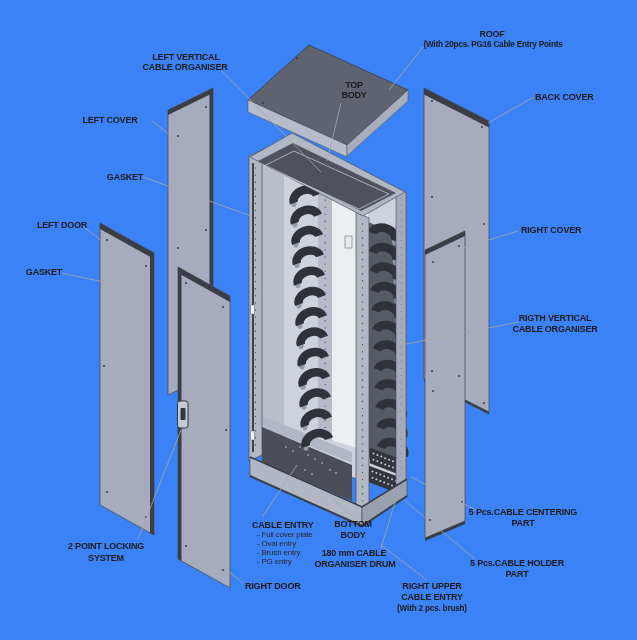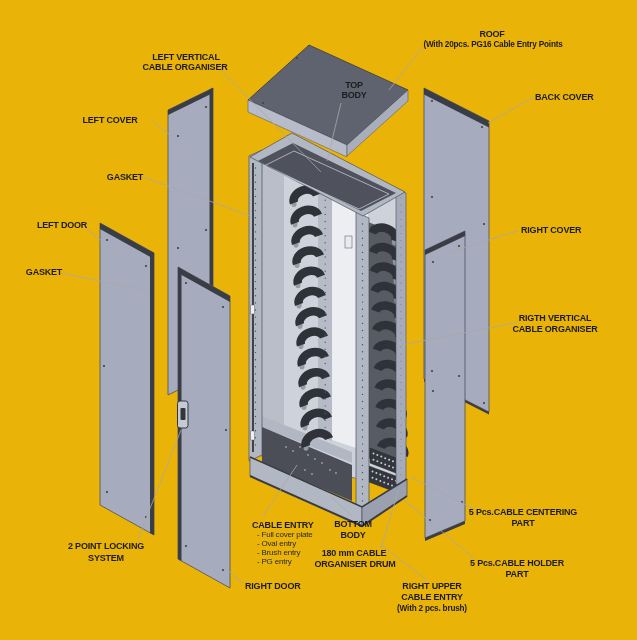--- a/index.html
+++ b/index.html
@@ -1,16 +1,16 @@
 <!DOCTYPE html>
 <html><head>
 <meta charset="utf-8">
 <style>
   html,body{margin:0;padding:0;background:#ffffff;}
-  .stage{position:relative;width:637px;height:640px;background:#eab308;overflow:hidden;}
+  .stage{position:relative;width:637px;height:640px;background:#3b82f6;overflow:hidden;}
   svg text{font-family:"Liberation Sans", sans-serif;}
   .lbl{font-weight:bold;font-size:9px;fill:#1c1c1c;letter-spacing:-0.2px;}
   .lbl-sm{font-weight:bold;font-size:8.2px;fill:#1c1c1c;letter-spacing:-0.2px;}
   .lbl-item{font-weight:normal;font-size:8px;fill:#2a2a2a;letter-spacing:-0.2px;}
   .leader{stroke:#a8a8a8;stroke-width:0.8;fill:none;}
   .panel{fill:#a6acbe;stroke:#4b4f59;stroke-width:0.8;}
   .edge{fill:#3a3d45;stroke:none;}
   .frame{fill:#b2b7c4;stroke:#4b4f59;stroke-width:0.7;}
   .inner{stroke:#4b4f59;stroke-width:0.6;}
 </style>

